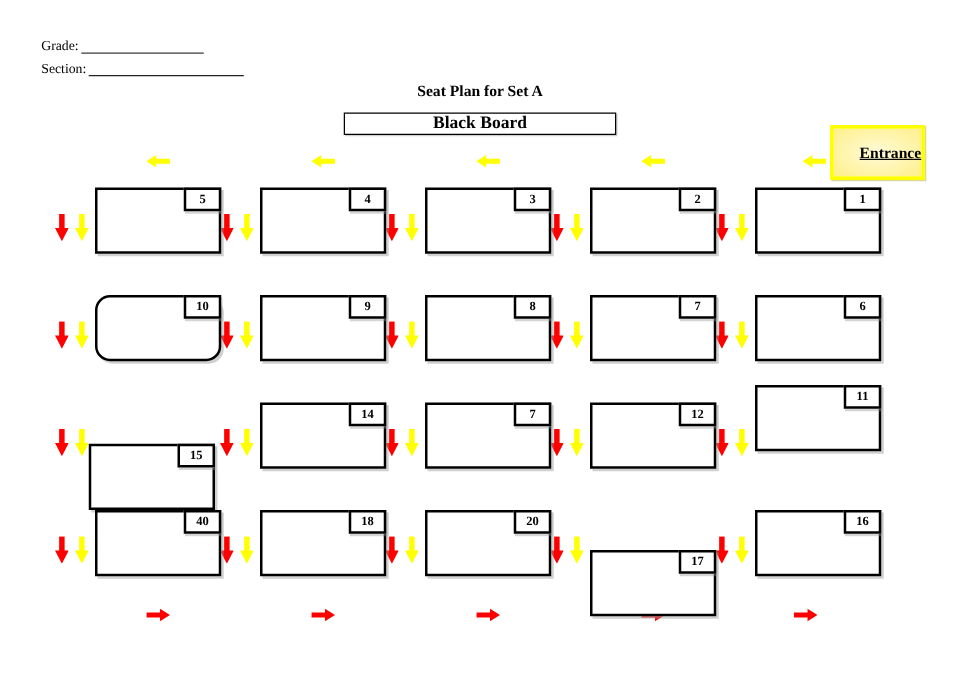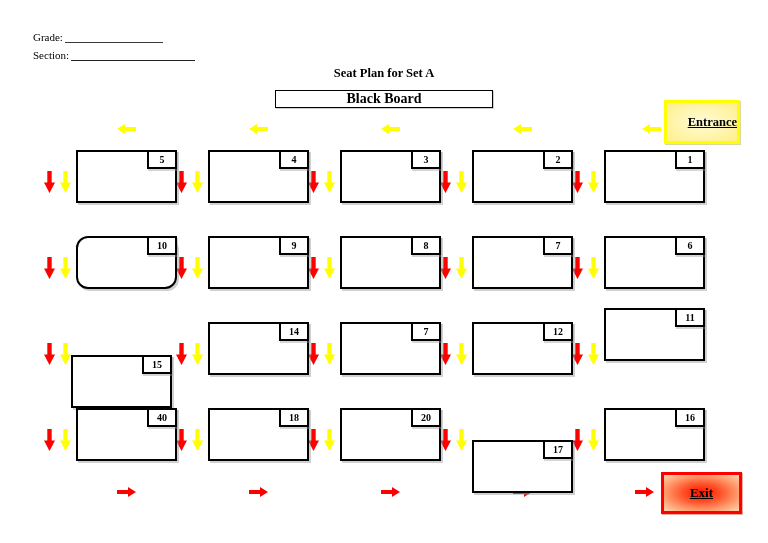--- a/index.html
+++ b/index.html
@@ -78,23 +78,20 @@
   <div class="title">Seat Plan for Set A</div>
 
   <div class="blackboard">
     <span>Black Board</span>
   </div>
 
   <div class="entrance">
     <span>Entrance</span>
   </div>
 
-  <div class="exit">
-    <span>Exit</span>
-  </div>
 
   <div id="arrow-layer">
       <div class="arrow left yellow" style="left: 117px; top: 124px;"></div>
       <div class="arrow left yellow" style="left: 249px; top: 124px;"></div>
       <div class="arrow left yellow" style="left: 381px; top: 124px;"></div>
       <div class="arrow left yellow" style="left: 513px; top: 124px;"></div>
       <div class="arrow left yellow" style="left: 642px; top: 124px;"></div>
       <div class="arrow right red" style="left: 117px; top: 487px;"></div>
       <div class="arrow right red" style="left: 249px; top: 487px;"></div>
       <div class="arrow right red" style="left: 381px; top: 487px;"></div>

